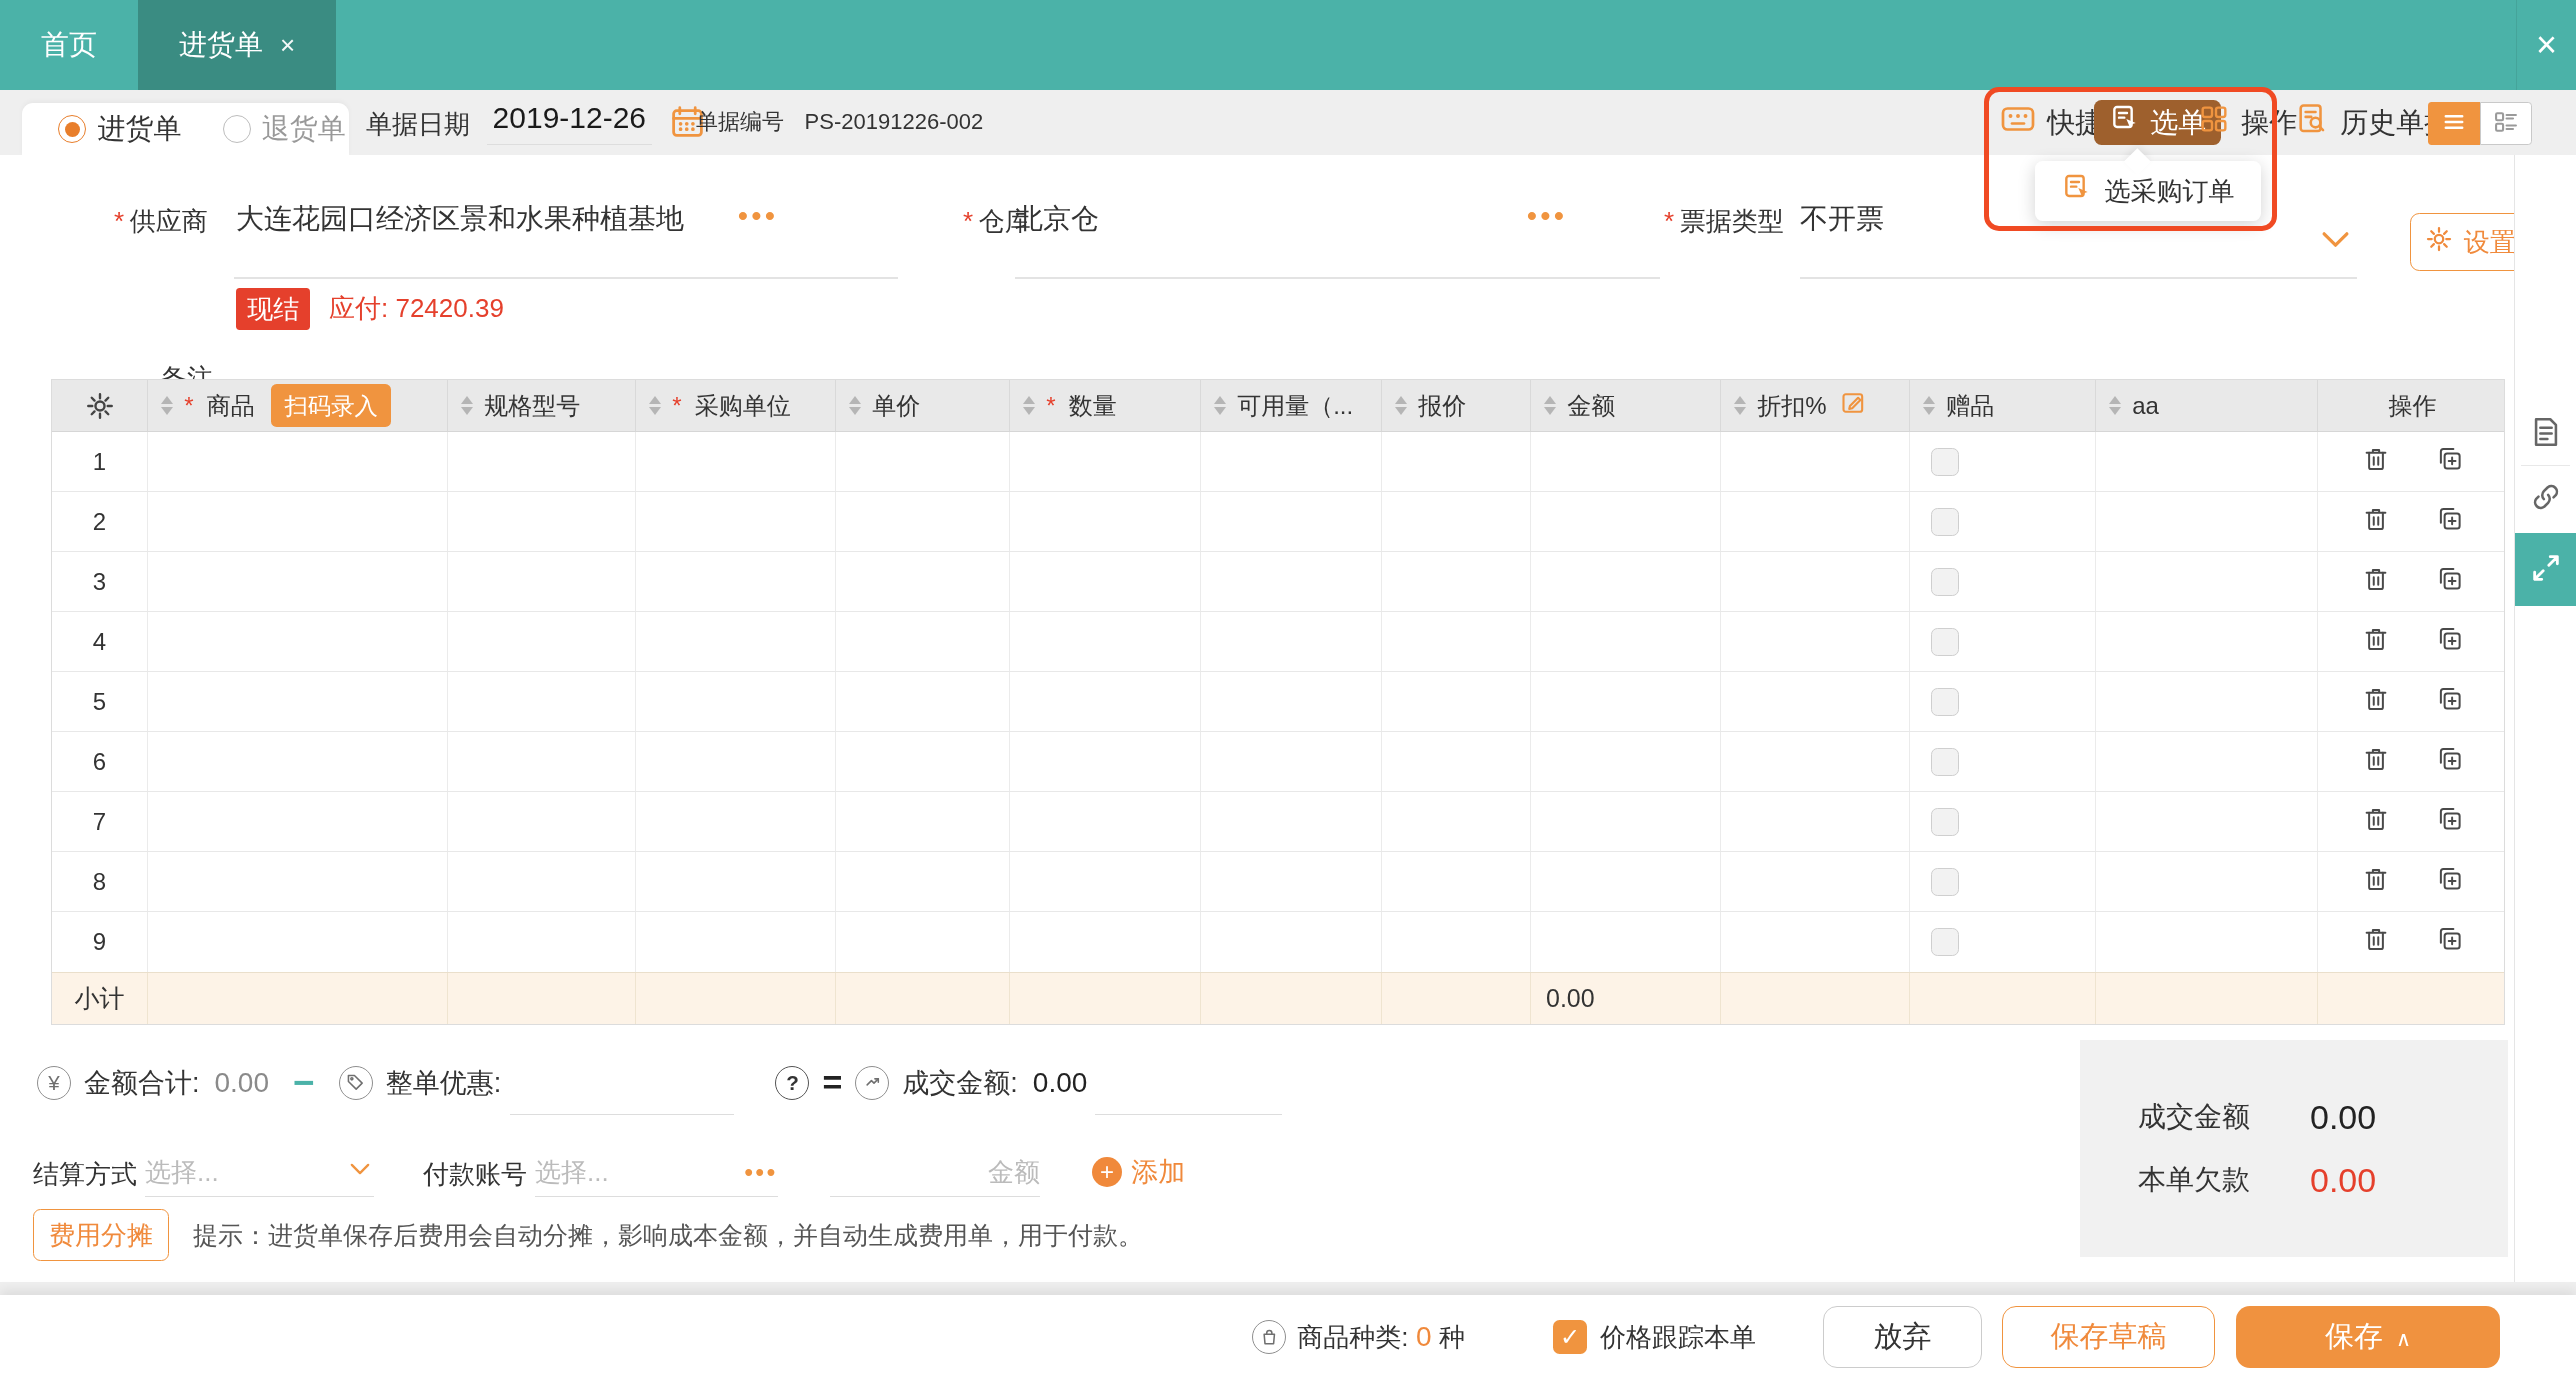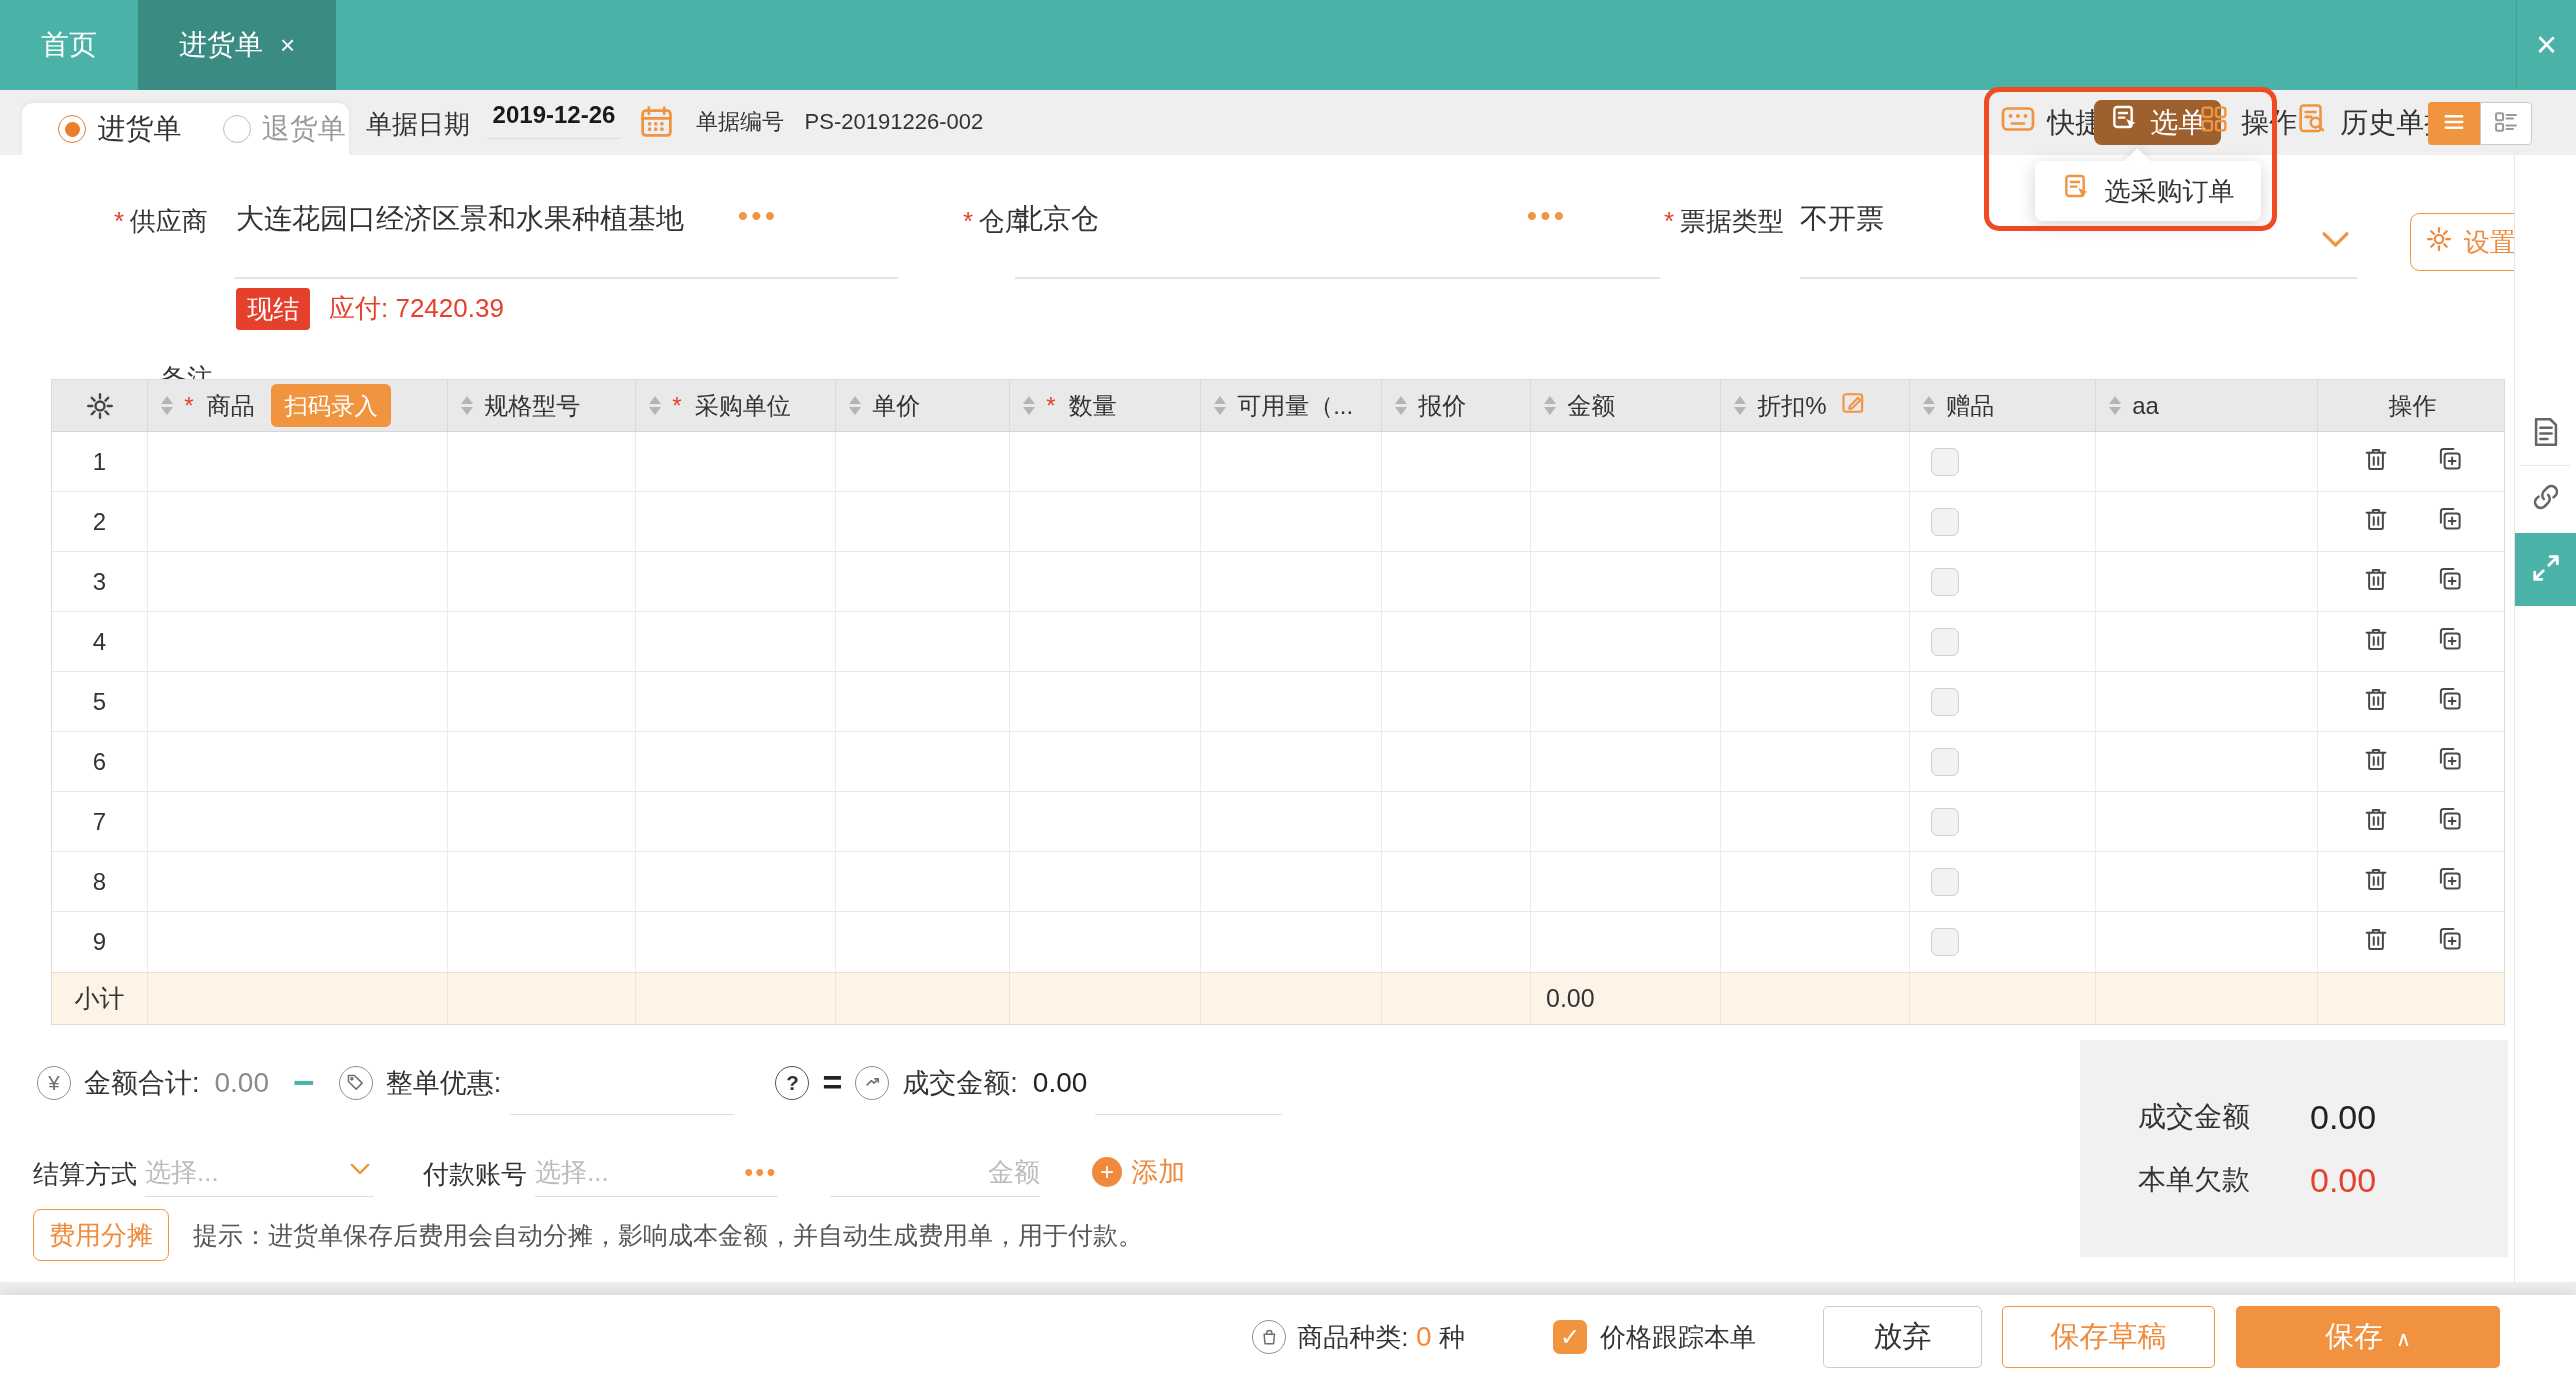--- a/index.html
+++ b/index.html
@@ -17,21 +17,21 @@
   .toolbar{position:absolute;left:0;top:90px;width:2576px;height:65px;background:#EFEFEF}
   .doc-type-card{position:absolute;left:22.4px;top:13px;width:327px;height:52px;background:#fff;border-radius:11.2px 11.2px 0 0;display:flex;align-items:center;gap:41px;padding-left:36px;box-shadow:0 -1.9px 5.6px rgba(0,0,0,.04)}
   .radio{display:flex;align-items:center;gap:11.2px;font-size:28px;cursor:pointer}
   .radio .dot{width:28px;height:28px;border-radius:50%;border:1.9px solid #BDBDBD;background:#fff}
   .radio.checked .dot{border-color:#E87E2B;display:flex;align-items:center;justify-content:center}
   .radio.checked .dot::after{content:"";width:15px;height:15px;border-radius:50%;background:#E87E2B}
   .radio.checked .rlabel{color:#333}
   .radio .rlabel{color:#999}
   .date-group{position:absolute;left:366px;top:9.3px;display:flex;align-items:flex-start;gap:17px}
   .fld-label{font-size:26px;color:#333;padding-top:7.5px}
-  .date-val{font-size:24px;font-weight:bold;color:#1a1a1a;padding:1.9px 5.6px 9.3px 5.6px;border-bottom:1.9px solid #DDD}
+  .date-val{font-size:30px;font-weight:normal;color:#1a1a1a;padding:1.9px 5.6px 9.3px 5.6px;border-bottom:1.9px solid #DDD}
   .cal-ic{color:#F0943F;margin-top:3.7px}
   .num-group{position:absolute;left:696px;top:17px;display:flex;align-items:center;gap:20.6px;font-size:22px;color:#333}
   .tool-item{position:absolute;top:0;height:65px;display:flex;align-items:center;gap:11.2px;font-size:28px;color:#333;cursor:pointer}
   .tool-item .ic{color:#F0943F}
   .btn-xuandan{position:absolute;left:2094px;top:10.3px;height:45px;background:#9E602D;border-radius:7.5px;color:#fff;display:flex;align-items:center;gap:9.3px;font-size:28px;padding:0 15px;cursor:pointer}
   .view-toggle{position:absolute;left:2428px;top:12px;display:flex}
   .vt-seg{width:52px;height:43px;display:flex;align-items:center;justify-content:center}
   .vt-seg.on{background:#F0943F;color:#fff;border-radius:3.7px 0 0 3.7px}
   .vt-seg.off{background:#fff;border:1.9px solid #C9C9C9;color:#9a9a9a;border-radius:0 3.7px 3.7px 0}
 
@@ -110,21 +110,21 @@
   .rail{position:absolute;right:0;top:0;width:62px;height:1127px;background:#fff;border-left:0.9px solid #E5E5E5}
   .rail .ric{position:absolute;left:50%;transform:translateX(-50%);color:#666;cursor:pointer}
   .rail .divider{position:absolute;left:5.6px;right:5.6px;top:310px;height:0.9px;background:#E8E8E8}
   .rail-expand{position:absolute;left:0;top:378px;width:62px;height:73px;background:#4BB2A8;color:#fff;display:flex;align-items:center;justify-content:center;cursor:pointer}
 
   
   .bottombar{position:absolute;left:0;top:1295px;width:2576px;height:84px;background:#fff;box-shadow:0 -4.7px 11.2px rgba(0,0,0,.08)}
   .bb-item{position:absolute;top:0;height:84px;display:flex;align-items:center;font-size:26px;color:#333}
   .bb-count{color:#F0893B;font-size:28px;margin:0 7.5px}
   .bb-cbx{width:34px;height:34px;background:#F0943F;border-radius:6.5px;color:#fff;display:inline-flex;align-items:center;justify-content:center;font-size:24px;margin-right:13px;cursor:pointer}
-  .btn{position:absolute;top:11.2px;height:62px;border-radius:5px;display:flex;align-items:center;justify-content:center;font-size:29px;cursor:pointer}
+  .btn{position:absolute;top:11.2px;height:62px;border-radius:14px;display:flex;align-items:center;justify-content:center;font-size:29px;cursor:pointer}
   .btn-cancel{left:1823px;width:159px;background:#fff;border:1.9px solid #CCC;color:#333}
   .btn-draft{left:2002px;width:213px;background:#fff;border:1.9px solid #F0943F;color:#F08A3C}
   .btn-save{left:2236px;width:264px;background:#F0923F;color:#fff;gap:13px}
   .btn-save .caret{font-size:20.6px;margin-top:3.7px}
 </style>
 </head>
 <body>
 
 <svg width="0" height="0" style="position:absolute">
   <defs>

